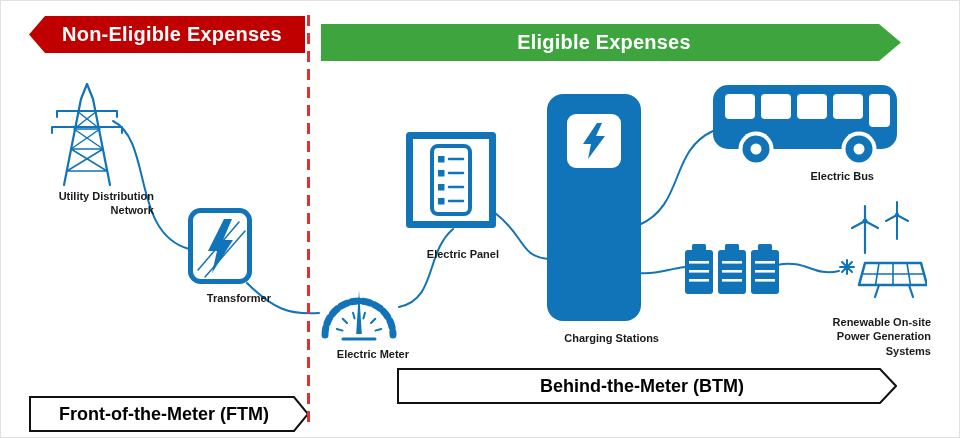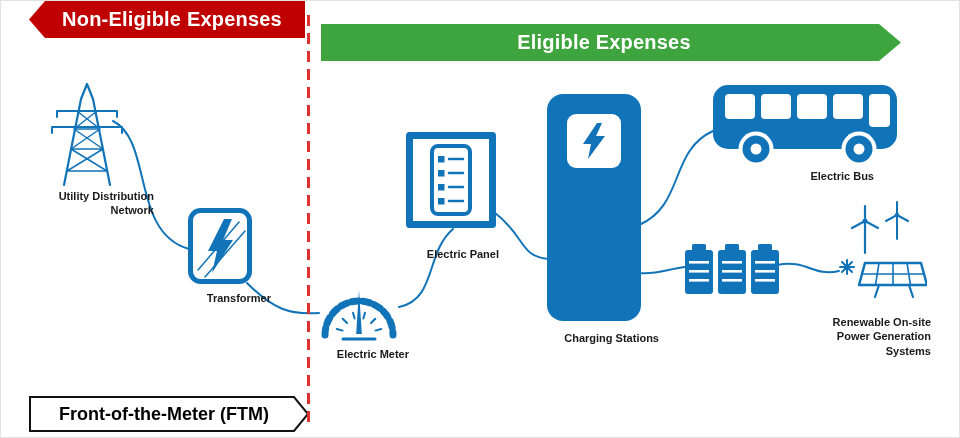--- a/index.html
+++ b/index.html
@@ -16,21 +16,21 @@
     position:relative;width:960px;height:438px;background:#fff;
     border:1px solid #e2e2e2;overflow:hidden;
   }
   .abs{position:absolute;}
   
   .top-banner{
     height:37px;display:flex;align-items:center;justify-content:center;
     color:#fff;font-weight:bold;font-size:20px;letter-spacing:.2px;z-index:6;
   }
   .banner-red{
-    left:28px;top:0;width:276px;background:var(--banner-red);
+    left:28px;top:15px;width:276px;background:var(--banner-red);
     clip-path:polygon(16px 0,100% 0,100% 100%,16px 100%,0 50%);
     padding-left:10px;
     justify-content:center;
   }
   .banner-green{
     left:320px;top:23px;width:580px;background:var(--banner-green);
     clip-path:polygon(0 0,calc(100% - 22px) 0,100% 50%,calc(100% - 22px) 100%,0 100%);
     padding-right:14px;
   }
   
@@ -185,14 +185,20 @@
     <path class="st" stroke-width="2.2" d="M42 88 L38 100 M72 88 L76 100"></path>
   </svg>
   <div class="abs lbl" style="left:818px;top:314px;width:112px">Renewable On-site Power Generation Systems</div>
 
   <div class="abs bottom-banner ftm">
     <svg viewBox="0 0 280 36" preserveAspectRatio="none">
       <polygon points="1,1 265,1 279,18 265,35 1,35" fill="#ffffff" stroke="#111111" stroke-width="2"></polygon>
     </svg>
     <span class="bb-text">Front-of-the-Meter (FTM)</span>
   </div>
+  <div class="abs bottom-banner btm">
+    <svg viewBox="0 0 500 36" preserveAspectRatio="none">
+      <polygon points="1,1 483,1 499,18 483,35 1,35" fill="#ffffff" stroke="#111111" stroke-width="2"></polygon>
+    </svg>
+    <span class="bb-text">Behind-the-Meter (BTM)</span>
+  </div>
 
 </div>
 
 </body></html>

